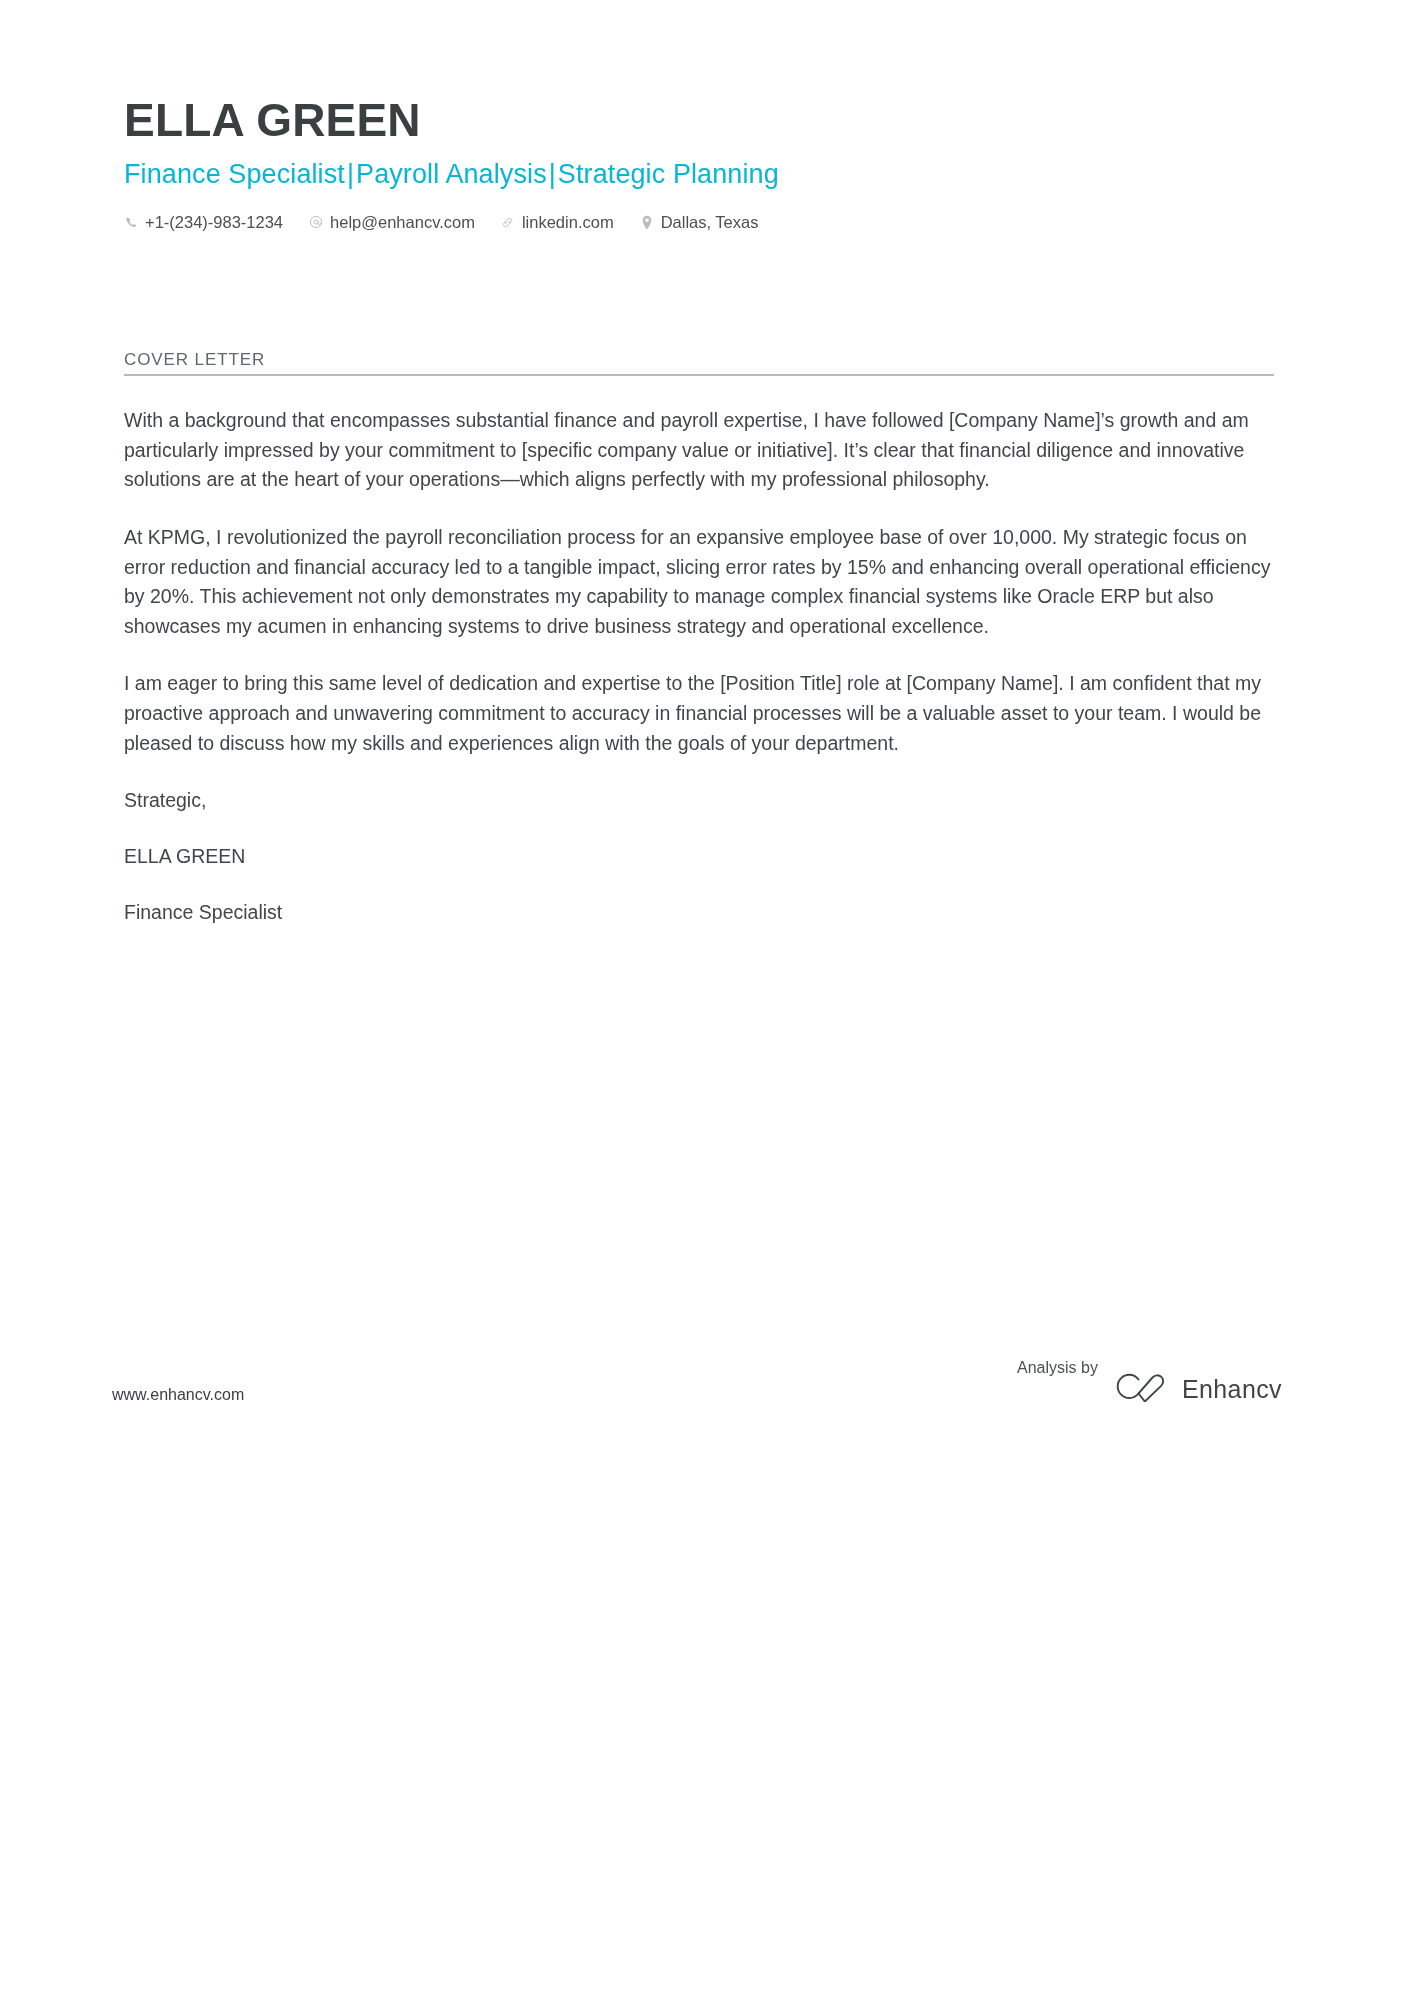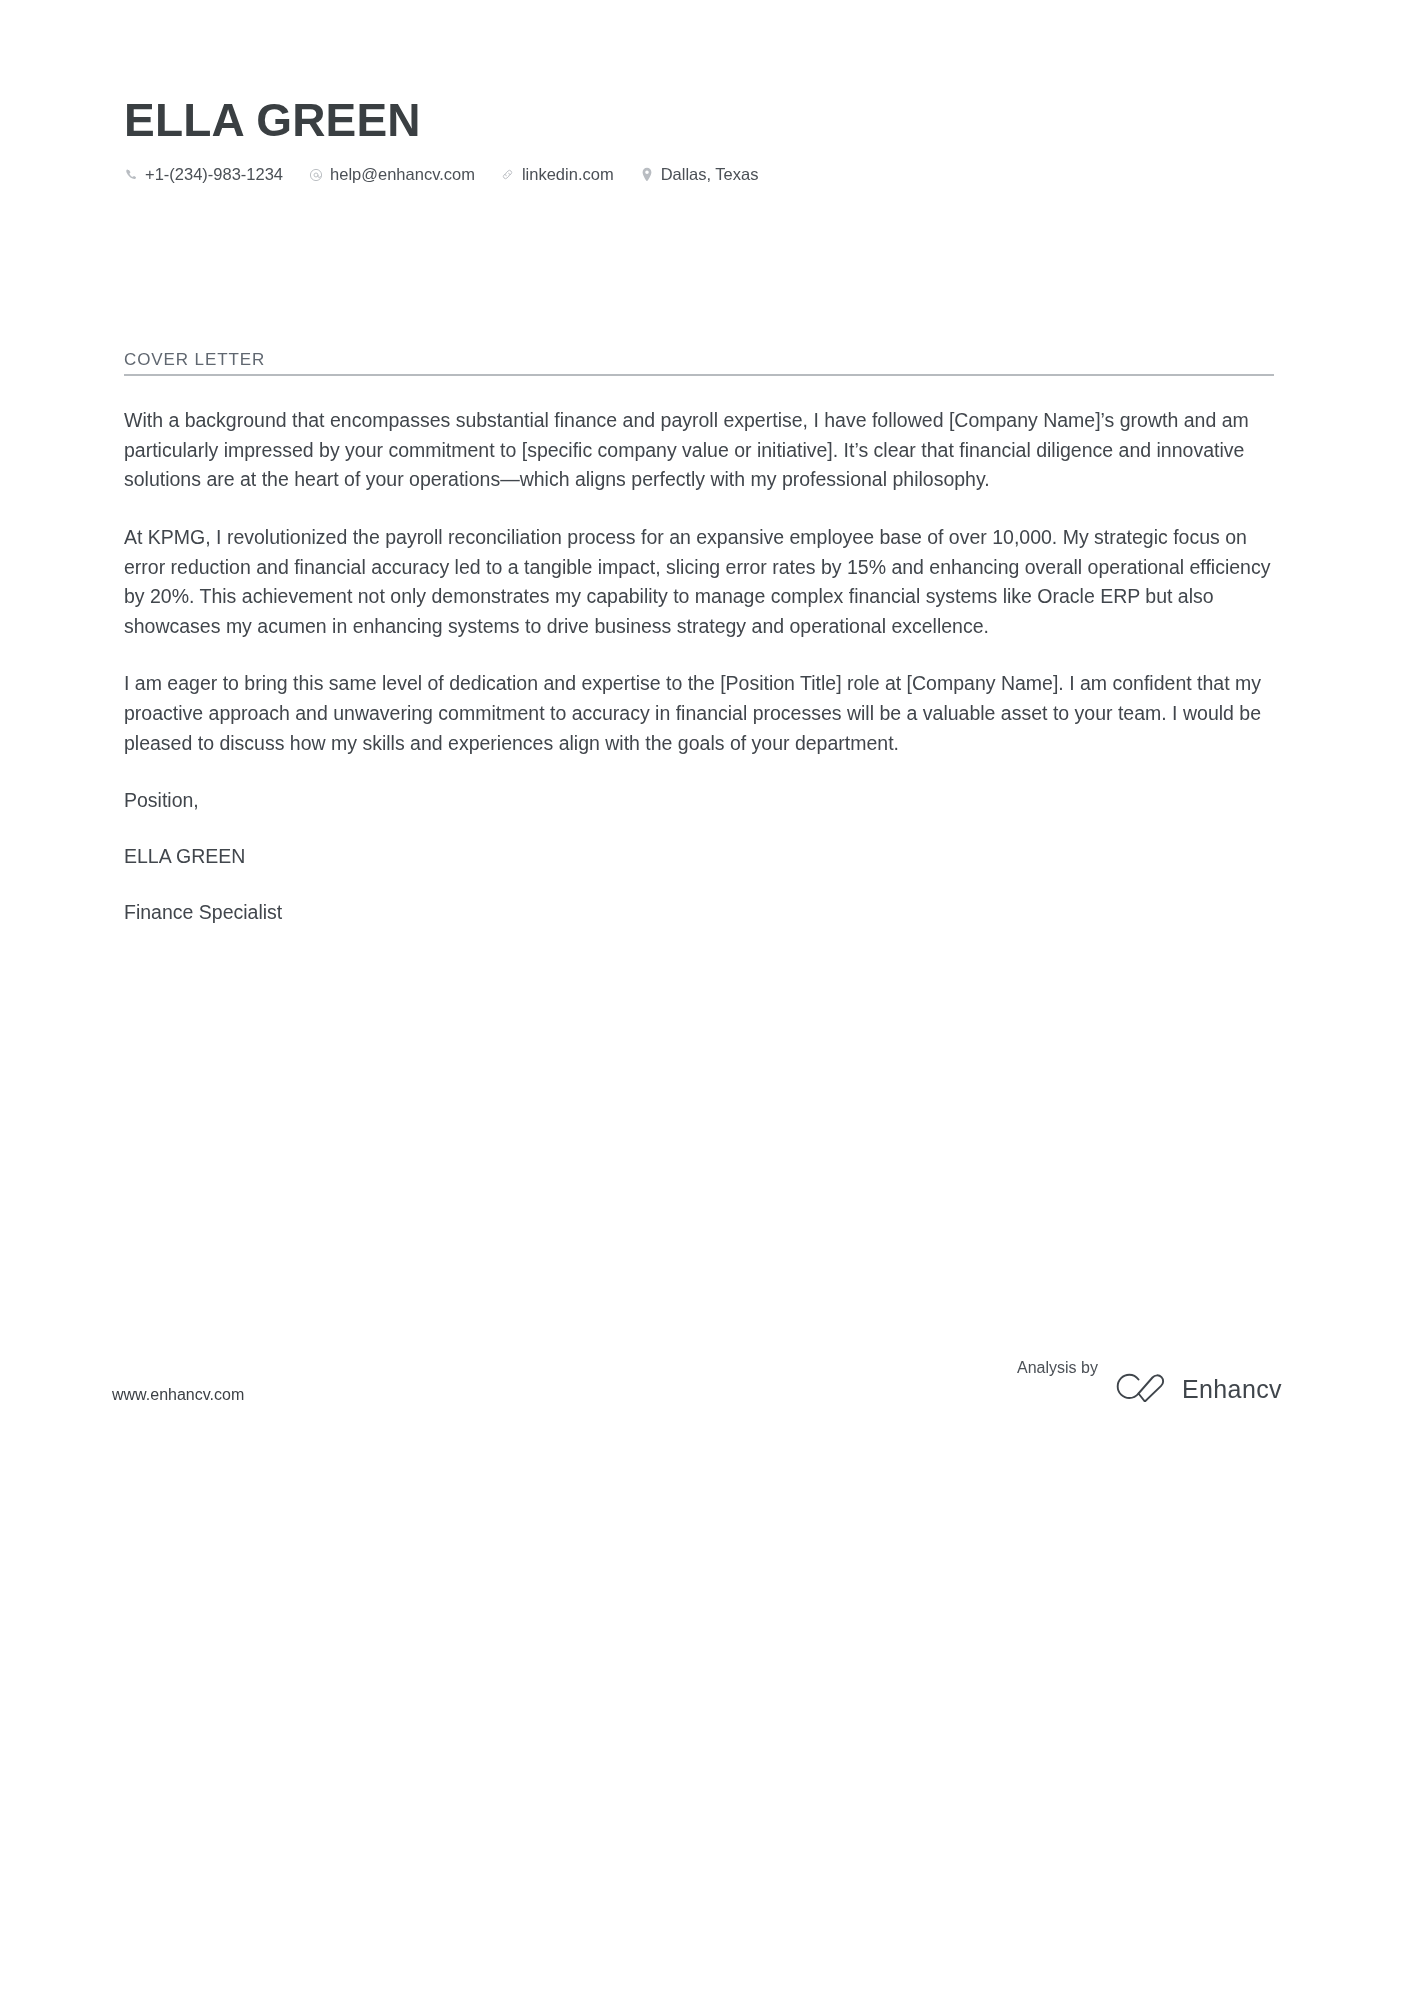--- a/index.html
+++ b/index.html
@@ -155,20 +155,23 @@
   }
 </style>
 </head>
 <body>
 
 <div class="page">
 
   <div class="header">
     <h1 class="name">ELLA GREEN</h1>
 
+    <div class="headline">
+      <span>Finance Specialist</span><span class="sep">|</span><span>Payroll Analysis</span><span class="sep">|</span><span>Strategic Planning</span>
+    </div>
 
     <div class="contact-row">
 
       <div class="contact-item">
         <span class="ico">
           <svg width="13" height="13" viewBox="0 0 16 16" fill="none">
             <path d="M3.2 1.6c-.5 0-1 .3-1.3.8-.5.9-.4 2.1.2 3.5.6 1.4 1.6 2.9 2.9 4.2 1.3 1.3 2.8 2.3 4.2 2.9 1.4.6 2.6.7 3.5.2.5-.3.8-.8.8-1.3 0-.3-.1-.5-.3-.7l-1.5-1.2c-.3-.3-.8-.3-1.1 0l-.9.8c-.2.2-.5.2-.7.1-.7-.4-1.4-.9-2-1.5-.6-.6-1.1-1.3-1.5-2-.1-.2-.1-.5.1-.7l.8-.9c.3-.3.3-.8 0-1.1L5.1 2.9c-.2-.2-.4-.3-.7-.3h-1.2z" fill="#b9bdc2"></path>
           </svg>
         </span>
         <span class="contact-text">+1-(234)-983-1234</span>
@@ -208,21 +211,21 @@
   </div>
 
   <div class="section">
     <div class="section-title">COVER LETTER</div>
     <div class="section-rule"></div>
 
     <div class="letter">
       <p>With a background that encompasses substantial finance and payroll expertise, I have followed [Company Name]’s growth and am particularly impressed by your commitment to [specific company value or initiative]. It’s clear that financial diligence and innovative solutions are at the heart of your operations—which aligns perfectly with my professional philosophy.</p>
       <p>At KPMG, I revolutionized the payroll reconciliation process for an expansive employee base of over 10,000. My strategic focus on error reduction and financial accuracy led to a tangible impact, slicing error rates by 15% and enhancing overall operational efficiency by 20%. This achievement not only demonstrates my capability to manage complex financial systems like Oracle ERP but also showcases my acumen in enhancing systems to drive business strategy and operational excellence.</p>
       <p>I am eager to bring this same level of dedication and expertise to the [Position Title] role at [Company Name]. I am confident that my proactive approach and unwavering commitment to accuracy in financial processes will be a valuable asset to your team. I would be pleased to discuss how my skills and experiences align with the goals of your department.</p>
-      <p class="tight">Position,</p>
+      <p class="tight">Strategic,</p>
       <p class="tight">ELLA GREEN</p>
       <p>Finance Specialist</p>
     </div>
   </div>
 
   <div class="footer">
     <div class="footer-url">www.enhancv.com</div>
 
     <div class="footer-powered">
       <span class="powered-text">Analysis by</span>

